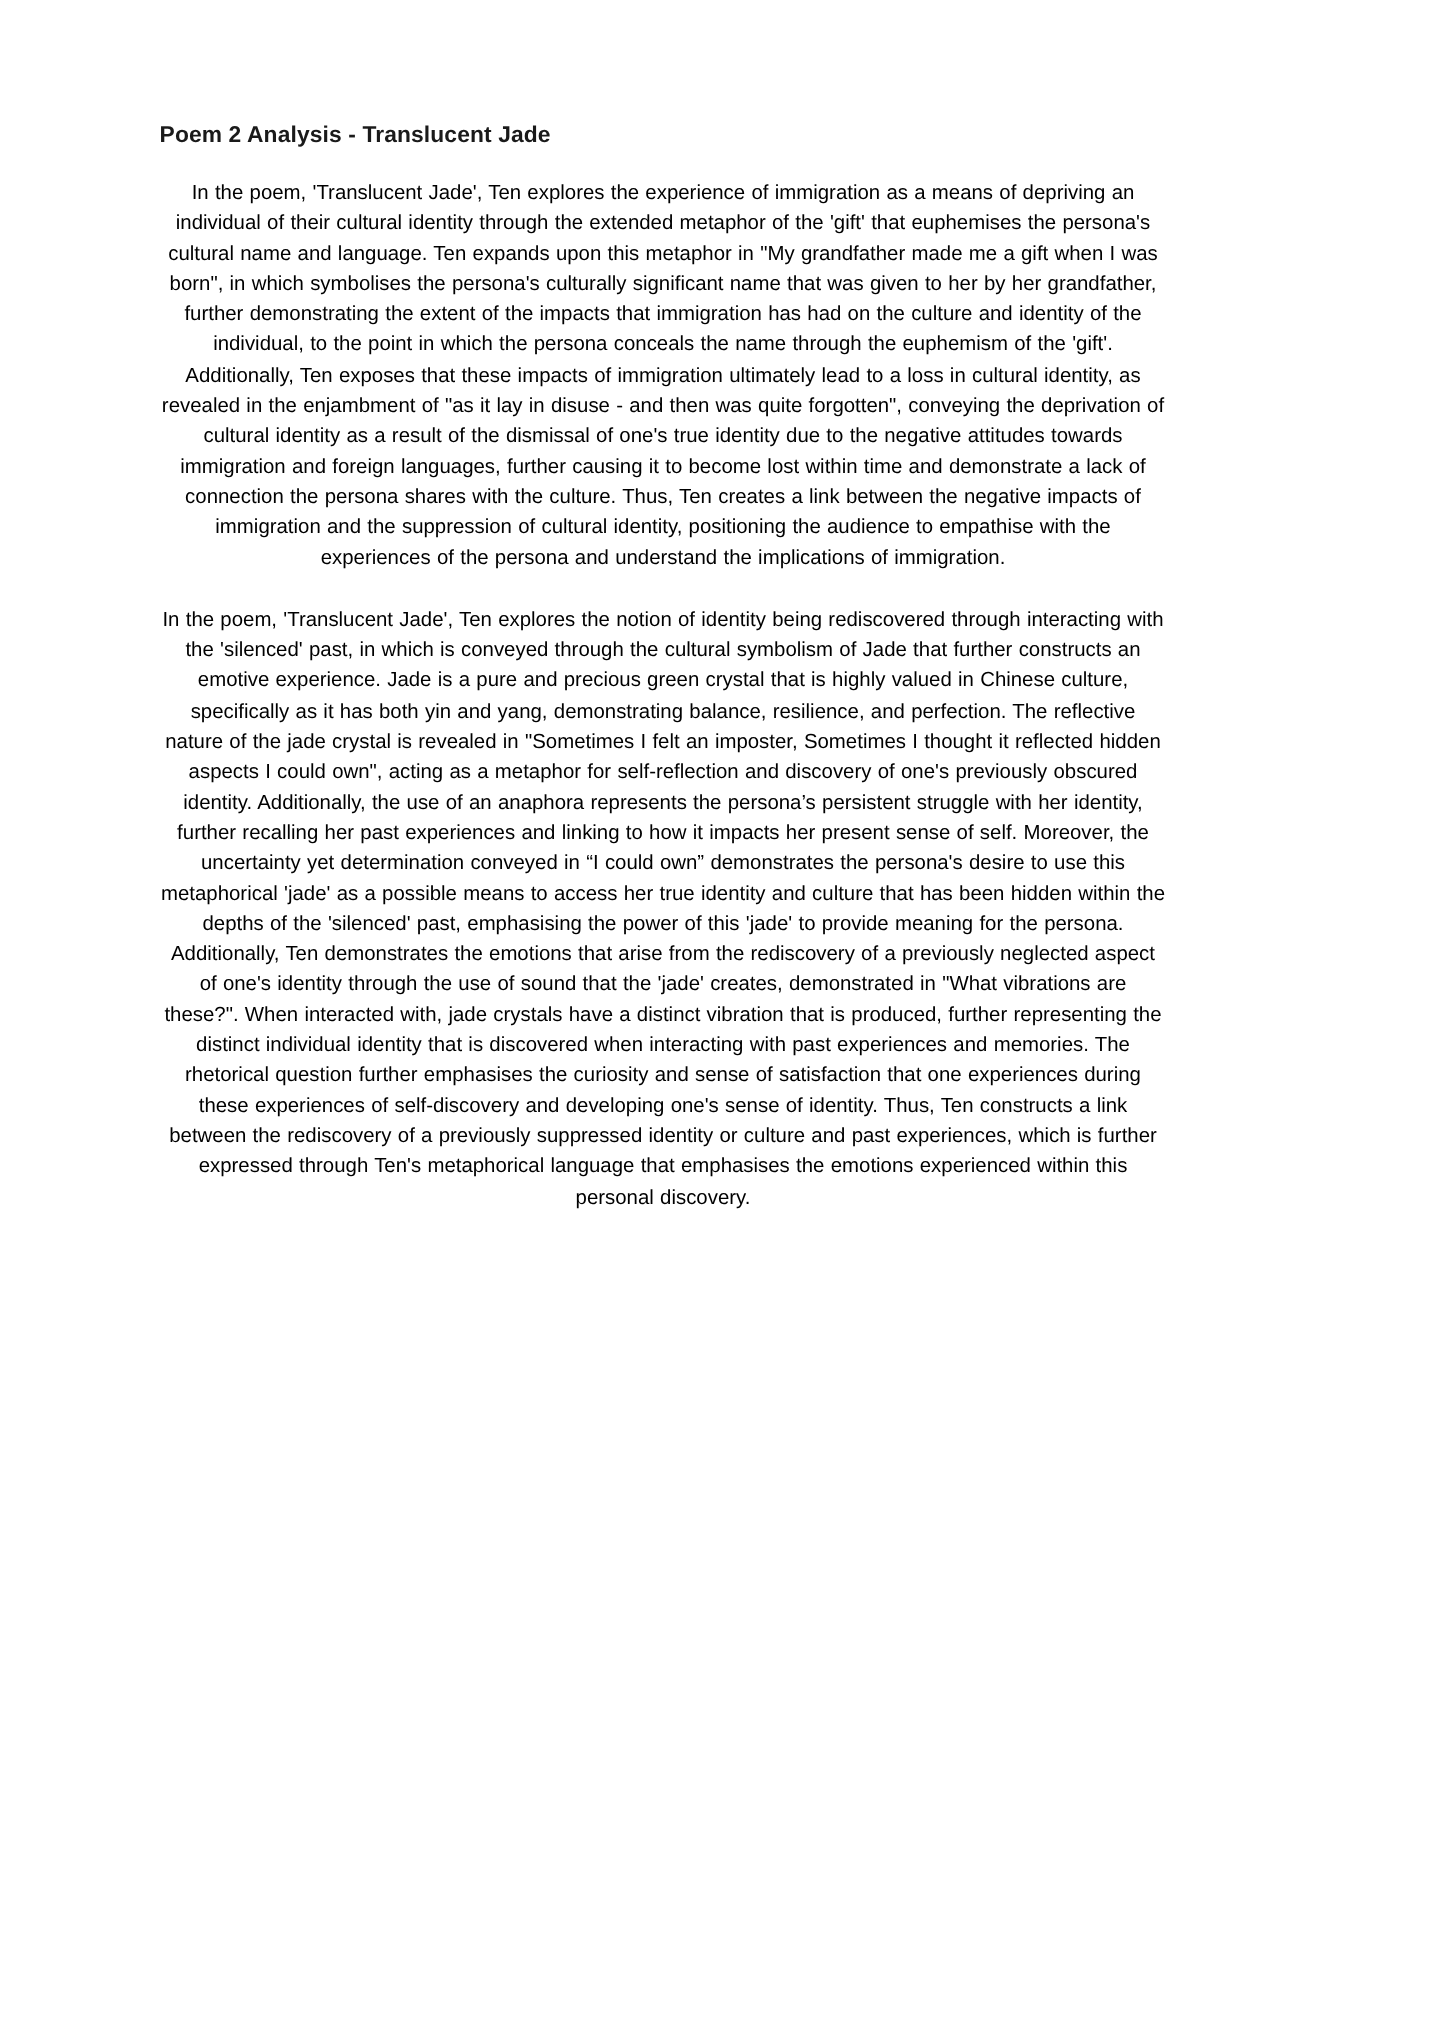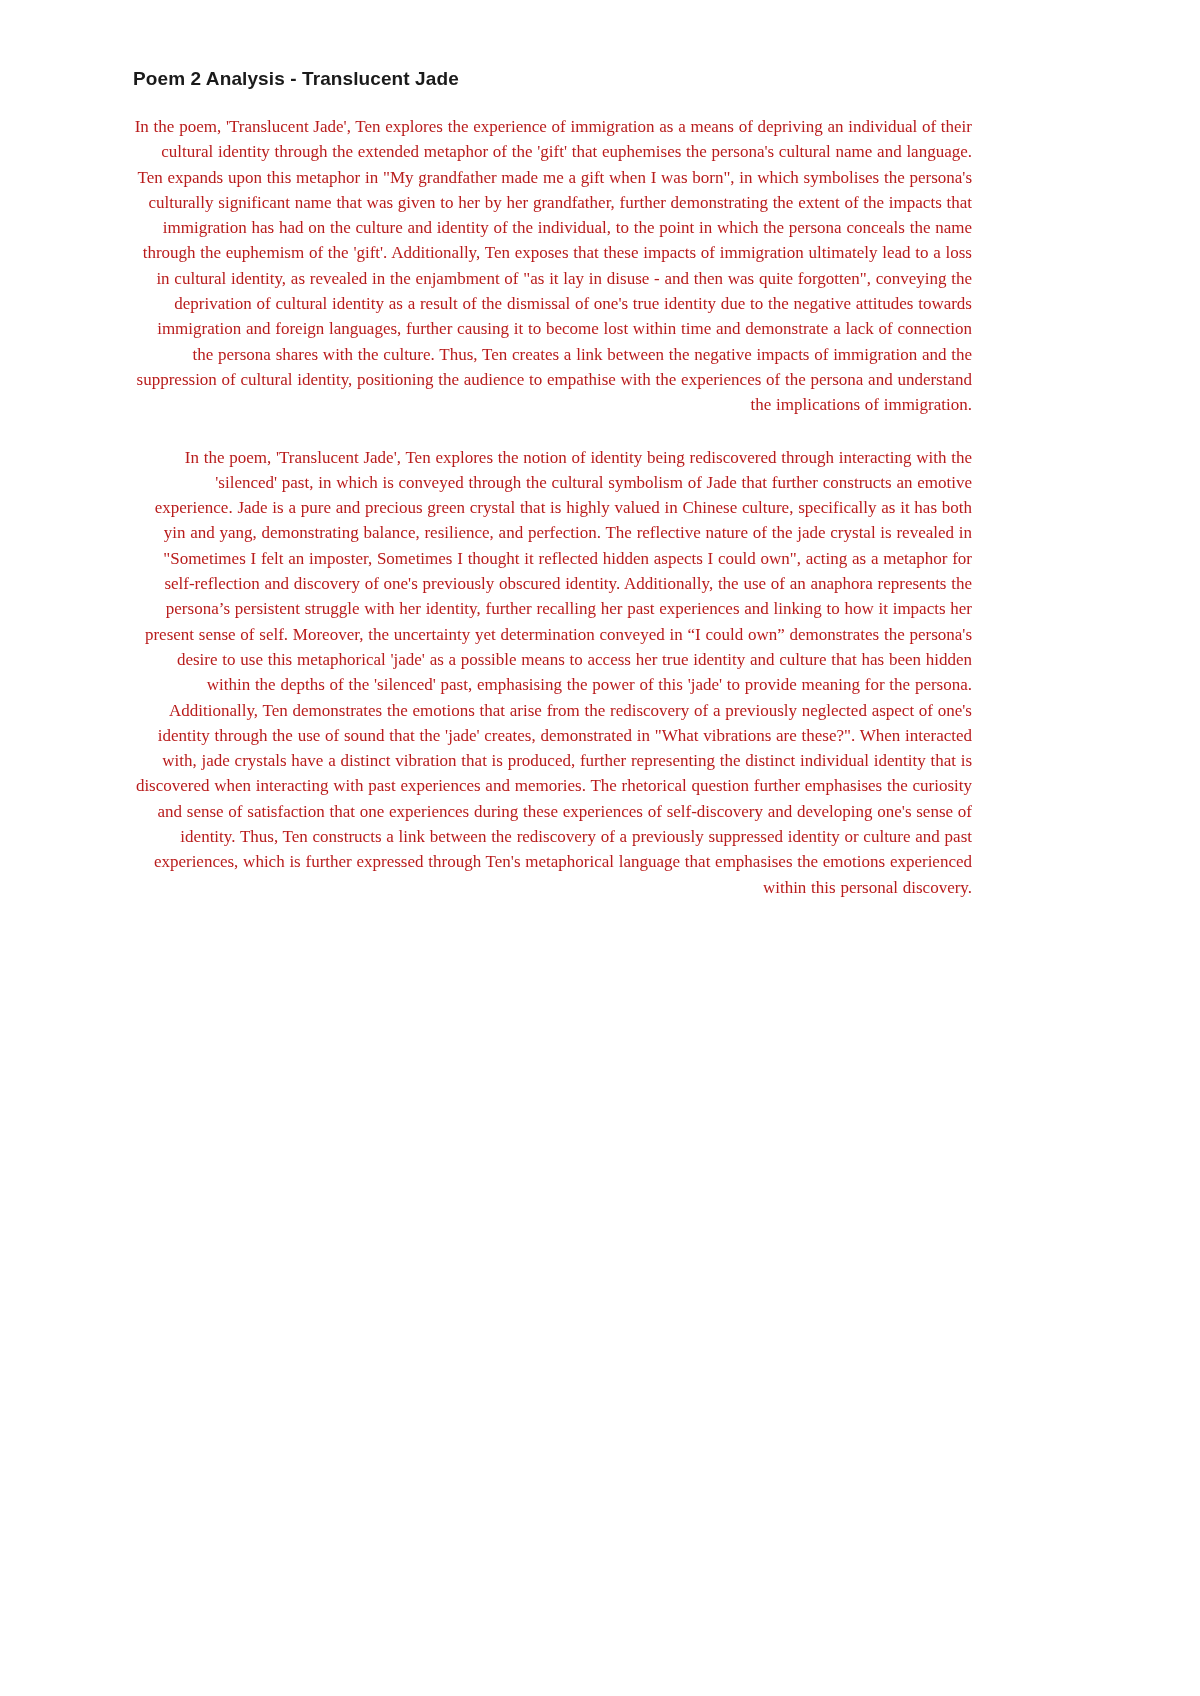--- a/index.html
+++ b/index.html
@@ -7,39 +7,38 @@
     padding: 0;
     background: #ffffff;
   }
   .page {
     position: relative;
     width: 1200px;
     height: 1696px;
     margin: 0 auto;
     background: #ffffff;
     box-sizing: border-box;
-    padding: 68px 228px 40px 133px;
+    padding: 102px 228px 40px 133px;
     font-family: "Liberation Sans", sans-serif;
     color: #1a1a1a;
   }
   .doc-title {
     font-size: 19px;
     font-weight: 700;
     color: #1a1a1a;
     margin: 0 0 24px 0;
     letter-spacing: 0.1px;
   }
   .doc-paragraph {
     font-size: 17px;
     line-height: 25.3px;
-    text-align: right;
+    text-align: center;
     margin: 0 0 27px 0;
-    color: #b91c1c;
+    color: #000000;
     word-spacing: 0.5px;
-    font-family: Liberation Serif, serif;
   }
 </style>
 </head>
 <body>
 
 <div class="page">
   <h1 class="doc-title">Poem 2 Analysis - Translucent Jade</h1>
   <p class="doc-paragraph">In the poem, 'Translucent Jade', Ten explores the experience of immigration as a means of depriving an individual of their cultural identity through the extended metaphor of the 'gift' that euphemises the persona's cultural name and language. Ten expands upon this metaphor in "My grandfather made me a gift when I was born", in which symbolises the persona's culturally significant name that was given to her by her grandfather, further demonstrating the extent of the impacts that immigration has had on the culture and identity of the individual, to the point in which the persona conceals the name through the euphemism of the 'gift'. Additionally, Ten exposes that these impacts of immigration ultimately lead to a loss in cultural identity, as revealed in the enjambment of "as it lay in disuse - and then was quite forgotten", conveying the deprivation of cultural identity as a result of the dismissal of one's true identity due to the negative attitudes towards immigration and foreign languages, further causing it to become lost within time and demonstrate a lack of connection the persona shares with the culture. Thus, Ten creates a link between the negative impacts of immigration and the suppression of cultural identity, positioning the audience to empathise with the experiences of the persona and understand the implications of immigration.</p>
   <p class="doc-paragraph">In the poem, 'Translucent Jade', Ten explores the notion of identity being rediscovered through interacting with the 'silenced' past, in which is conveyed through the cultural symbolism of Jade that further constructs an emotive experience. Jade is a pure and precious green crystal that is highly valued in Chinese culture, specifically as it has both yin and yang, demonstrating balance, resilience, and perfection. The reflective nature of the jade crystal is revealed in "Sometimes I felt an imposter, Sometimes I thought it reflected hidden aspects I could own", acting as a metaphor for self-reflection and discovery of one's previously obscured identity. Additionally, the use of an anaphora represents the persona’s persistent struggle with her identity, further recalling her past experiences and linking to how it impacts her present sense of self. Moreover, the uncertainty yet determination conveyed in “I could own” demonstrates the persona's desire to use this metaphorical 'jade' as a possible means to access her true identity and culture that has been hidden within the depths of the 'silenced' past, emphasising the power of this 'jade' to provide meaning for the persona. Additionally, Ten demonstrates the emotions that arise from the rediscovery of a previously neglected aspect of one's identity through the use of sound that the 'jade' creates, demonstrated in "What vibrations are these?". When interacted with, jade crystals have a distinct vibration that is produced, further representing the distinct individual identity that is discovered when interacting with past experiences and memories. The rhetorical question further emphasises the curiosity and sense of satisfaction that one experiences during these experiences of self-discovery and developing one's sense of identity. Thus, Ten constructs a link between the rediscovery of a previously suppressed identity or culture and past experiences, which is further expressed through Ten's metaphorical language that emphasises the emotions experienced within this personal discovery.</p>
 </div>

